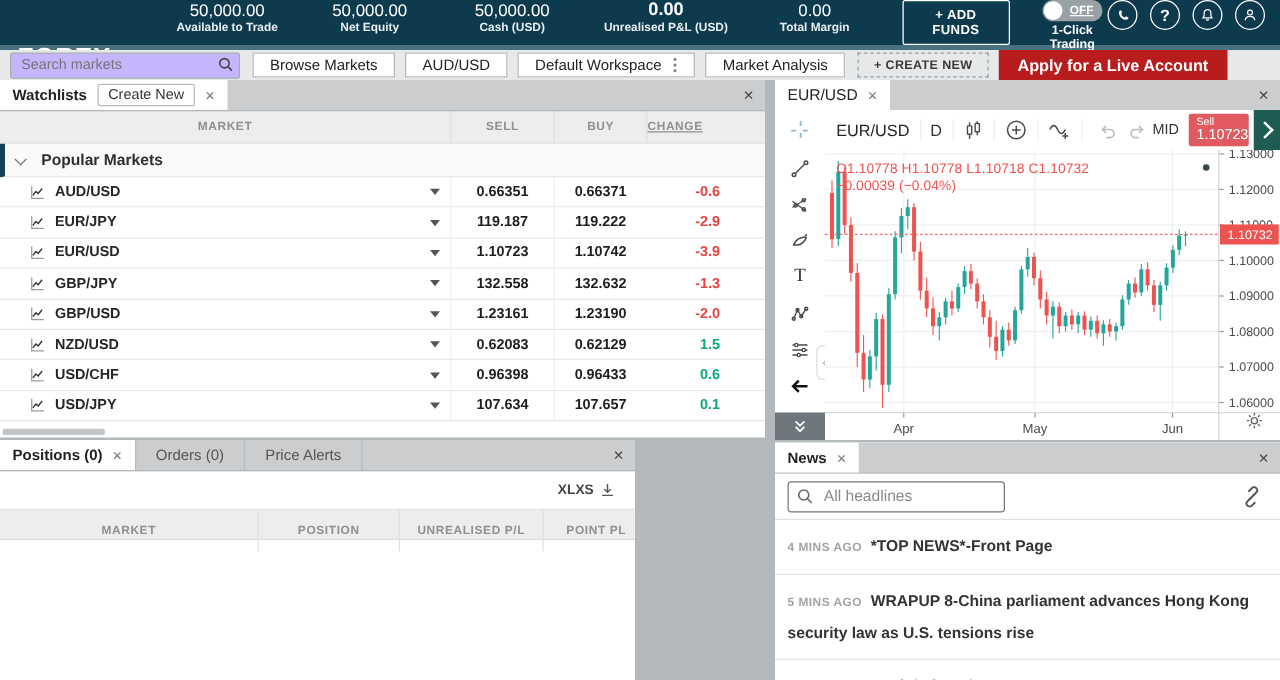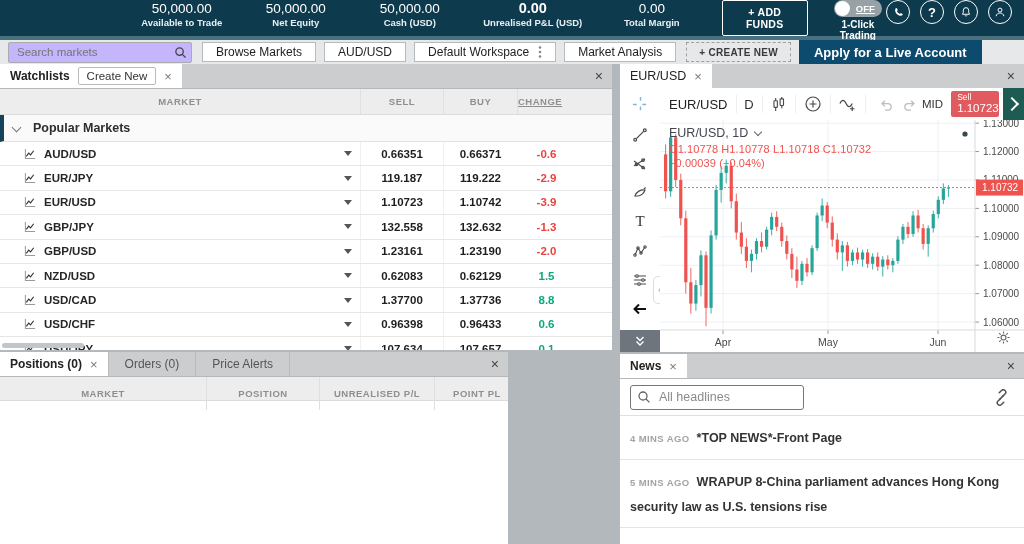--- a/index.html
+++ b/index.html
@@ -32,21 +32,21 @@
 
   
   .quickbar{position:absolute;left:0;top:40px;width:1024px;height:24px;background:#e7e8e9;display:flex;align-items:center;}
   .searchbox{position:relative;margin-left:8px;width:182px;height:19px;background:#c4b5fd;border:1px solid #a9adb0;border-radius:2px;}
   .searchbox input{position:absolute;left:6px;top:0;width:150px;height:17px;border:none;outline:none;font-size:11.5px;color:#333;font-family:inherit;background:transparent;}
   .searchbox .mag{position:absolute;right:4px;top:2px;}
   .qtabs{display:flex;margin-left:10px;gap:8px;height:20px;}
   .qtab{background:#fff;border:1px solid #b7babc;font-size:12px;color:#222;display:flex;align-items:center;padding:0 13px;cursor:pointer;white-space:nowrap;}
   .qtab .dots{margin-left:9px;display:flex;}
   .create-new{margin-left:10px;height:20px;border:1px dashed #9aa0a3;background:transparent;color:#3a3a3a;font-size:10px;font-weight:bold;padding:0 12px;letter-spacing:.3px;cursor:pointer;font-family:inherit;}
-  .apply{margin-left:8px;height:24px;border:none;background:#0c4a6e;color:#fff;font-size:13px;font-weight:bold;padding:0 15px;cursor:pointer;font-family:inherit;}
+  .apply{margin-left:8px;height:24px;border:none;background:#b91c1c;color:#fff;font-size:13px;font-weight:bold;padding:0 15px;cursor:pointer;font-family:inherit;}
 
   
   .panel{position:absolute;background:#fff;overflow:hidden;}
   #watchlist-panel{left:0;top:64px;width:612px;height:286px;}
   #positions-panel{left:0;top:352px;width:508px;height:192px;}
   #chart-panel{left:620px;top:64px;width:404px;height:288px;}
   #news-panel{left:620px;top:354px;width:404px;height:190px;}
 
   .tabstrip{height:24px;background:#cbcdce;border-bottom:1px solid #b5b8ba;display:flex;align-items:stretch;position:relative;}
   .tab{background:#fff;display:flex;align-items:center;padding:0 10px;gap:8px;}
@@ -63,21 +63,21 @@
   .wl-header .h-chg{justify-content:flex-end;padding-right:55px;text-decoration:underline;}
   .wl-group{height:26px;background:#fafafa;border-left:4px solid #15445a;border-bottom:1px solid #e2e2e2;display:flex;align-items:center;cursor:pointer;}
   .chev{width:6px;height:6px;border-right:1.4px solid #777;border-bottom:1.4px solid #777;transform:rotate(45deg);margin:0 13px 2px 9px;}
   .wl-group span.glabel{font-size:12.5px;font-weight:600;color:#2e2e2e;}
   .wrow{height:23.4px;border-bottom:1px solid #e6e6e6;display:grid;grid-template-columns:360px 83px 74px 1fr;align-items:center;cursor:pointer;background:#fff;}
   .c-market{display:flex;align-items:center;height:100%;}
   .c-market svg{margin:0 8px 0 24px;}
   .pair{font-size:11.5px;font-weight:bold;color:#262626;}
   .dd{margin-left:auto;margin-right:8px;width:0;height:0;border-left:4px solid transparent;border-right:4px solid transparent;border-top:5px solid #555;}
   .c-sell,.c-buy{font-size:11.5px;font-weight:600;color:#1e1e1e;text-align:center;border-left:1px solid #f0f0f0;height:100%;display:flex;align-items:center;justify-content:center;}
-  .c-chg{font-size:11.5px;font-weight:bold;text-align:center;padding-right:36px;}
+  .c-chg{font-size:11.5px;font-weight:bold;text-align:right;padding-right:36px;}
   .chg-down{color:#e8433f;}
   .chg-up{color:#0aa87e;}
   .hscroll-thumb{position:absolute;left:2px;bottom:2px;width:82px;height:5px;border-radius:3px;background:#c3c5c6;cursor:pointer;}
 
   
   .pos-subrow{height:30px;background:#fff;border-bottom:1px solid #e3e3e3;display:flex;align-items:center;justify-content:flex-end;padding-right:16px;gap:5px;}
   .xlxs{font-size:11px;font-weight:bold;color:#444;cursor:pointer;}
   .pos-header{height:23px;background:#ededee;border-bottom:1px solid #dcdcdc;display:grid;grid-template-columns:206px 113px 115px 85px 1fr;align-items:center;}
   .pos-header div{font-size:9.5px;font-weight:bold;color:#8f8f8f;letter-spacing:.5px;text-align:center;border-left:1px solid #dfdfdf;height:100%;display:flex;align-items:center;justify-content:center;}
   .pos-header div:first-child{border-left:none;}
@@ -322,74 +322,69 @@
               <path d="M2.5 9l2.6-3.4 2 1.8 3.4-4.4" stroke="#333" stroke-width="1.2"></path>
             </svg>
       <span class="pair">NZD/USD</span>
       <span class="dd"></span>
     </div>
     <div class="c-sell">0.62083</div>
     <div class="c-buy">0.62129</div>
     <div class="c-chg chg-up">1.5</div>
   </div>
 
+
   <div class="wrow">
     <div class="c-market">
       <svg width="12" height="12" viewBox="0 0 13 13" fill="none">
               <path d="M1.5 1v10.5H12" stroke="#9a9a9a" stroke-width="1.1"></path>
               <path d="M2.5 9l2.6-3.4 2 1.8 3.4-4.4" stroke="#333" stroke-width="1.2"></path>
             </svg>
-      <span class="pair">USD/CAD</span>
+      <span class="pair">USD/CHF</span>
       <span class="dd"></span>
     </div>
-    <div class="c-sell">1.37700</div>
-    <div class="c-buy">1.37736</div>
-    <div class="c-chg chg-up">8.8</div>
+    <div class="c-sell">0.96398</div>
+    <div class="c-buy">0.96433</div>
+    <div class="c-chg chg-up">0.6</div>
   </div>
 
   <div class="wrow">
     <div class="c-market">
       <svg width="12" height="12" viewBox="0 0 13 13" fill="none">
               <path d="M1.5 1v10.5H12" stroke="#9a9a9a" stroke-width="1.1"></path>
               <path d="M2.5 9l2.6-3.4 2 1.8 3.4-4.4" stroke="#333" stroke-width="1.2"></path>
             </svg>
-      <span class="pair">USD/CHF</span>
-      <span class="dd"></span>
-    </div>
-    <div class="c-sell">0.96398</div>
-    <div class="c-buy">0.96433</div>
-    <div class="c-chg chg-up">0.6</div>
-  </div>
-
-  <div class="wrow">
-    <div class="c-market">
-      <svg width="12" height="12" viewBox="0 0 13 13" fill="none">
-              <path d="M1.5 1v10.5H12" stroke="#9a9a9a" stroke-width="1.1"></path>
-              <path d="M2.5 9l2.6-3.4 2 1.8 3.4-4.4" stroke="#333" stroke-width="1.2"></path>
-            </svg>
       <span class="pair">USD/JPY</span>
       <span class="dd"></span>
     </div>
     <div class="c-sell">107.634</div>
     <div class="c-buy">107.657</div>
     <div class="c-chg chg-up">0.1</div>
   </div>
 </div>
     <div class="hscroll-thumb"></div>
   </section>
 
   <section class="panel" id="positions-panel">
     <div class="tabstrip">
       <div class="tab">
         <span class="tab-title">Positions (0)</span>
         <span class="tab-x">×</span>
       </div>
       <div class="itab" style="border-left:1px solid #b8bbbd;">Orders (0)</div>
       <div class="itab">Price Alerts</div>
       <span class="strip-x">×</span>
+    </div>
+    <div class="pos-subrow">
+      <span class="xlxs">XLXS</span>
+      <svg width="12" height="12" viewBox="0 0 14 14" fill="none" stroke="#555" stroke-width="1.3">
+          <path d="M7 1.5v7"></path>
+          <path d="M4 6l3 3 3-3"></path>
+          <path d="M2 12h10"></path>
+        </svg>
     </div>
     <div class="pos-header" id="pos-header">
         <div>MARKET</div>
         <div>POSITION</div>
         <div>UNREALISED P/L</div>
         <div>POINT PL</div>
         <div>CLOSE ALL POSITIONS</div>
       </div>
     <div class="pos-body"></div>
   </section>
@@ -666,24 +661,20 @@
           <line x1="283.35" y1="63.369418132611536" x2="283.35" y2="84.11366711772678" stroke="#26a69a" stroke-width="0.9"></line>
           <rect x="281.75" y="68.48443843031119" width="3.2" height="11.366711772665766" fill="#26a69a"></rect>
           <line x1="288.40000000000003" y1="65.0744248985112" x2="288.40000000000003" y2="77.0094722598102" stroke="#26a69a" stroke-width="0.9"></line>
           <rect x="286.8" y="67.57510148849765" width="3.2" height="1" fill="#26a69a"></rect>
           <line x1="0" y1="67.57510148849765" x2="315" y2="67.57510148849765" stroke="#ef5350" stroke-width="1" stroke-dasharray="2 2" opacity="0.9"></line>
           <rect x="316" y="59.57510148849765" width="47" height="16" fill="#ef5350"></rect>
           <text x="322" y="71.07510148849765" font-size="10" font-family="Liberation Sans, sans-serif" fill="#fff">1.10732</text>
           <circle cx="305" cy="14" r="2.6" fill="#37474f"></circle>
         </svg>
       <div class="legend">
-        <div class="lg1">
-          <span>EUR/USD, 1D</span>
-          <span class="lg-chev"></span>
-        </div>
         <div class="lg2">O1.10778  H1.10778  L1.10718  C1.10732</div>
         <div class="lg3">−0.00039 (−0.04%)</div>
       </div>
       <div class="gear">
         <svg width="15" height="15" viewBox="0 0 16 16" fill="none" stroke="#666" stroke-width="1.2">
             <circle cx="8" cy="8" r="2.6"></circle>
             <path d="M8 1.5v2.2M8 12.3v2.2M1.5 8h2.2M12.3 8h2.2M3.4 3.4L5 5M11 11l1.6 1.6M12.6 3.4L11 5M5 11l-1.6 1.6"></path>
           </svg>
       </div>
     </div>

